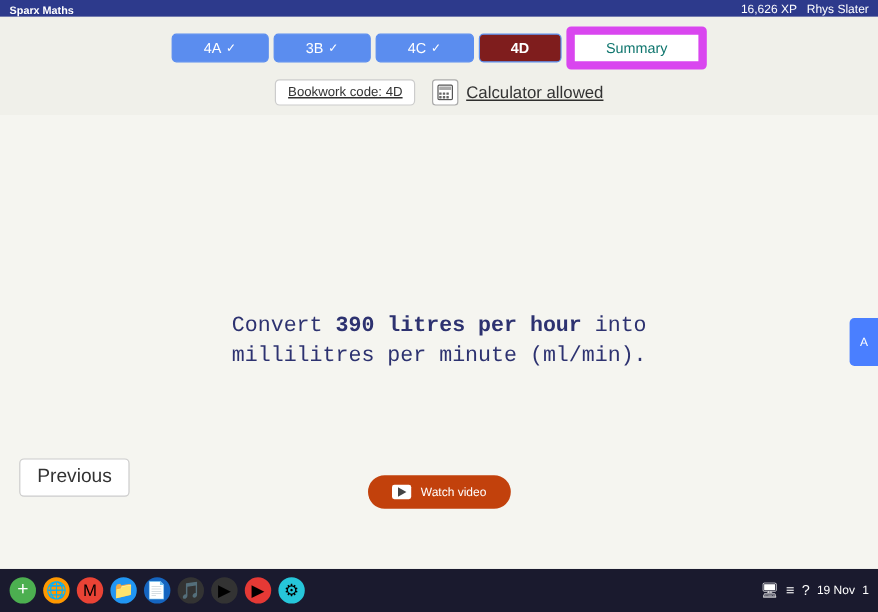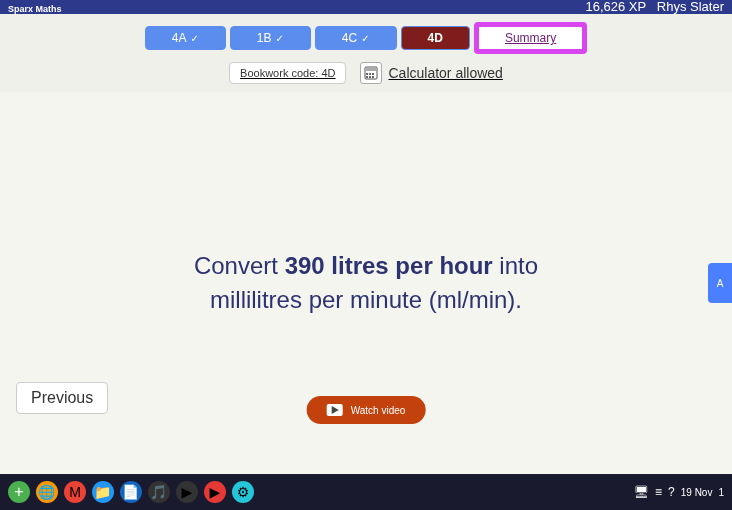--- a/index.html
+++ b/index.html
@@ -23,21 +23,21 @@
       padding: 0 8px;
     }
     .top-bar-logo {
       color: white;
       font-size: 9px;
       font-weight: bold;
     }
     .top-bar-right {
       margin-left: auto;
       color: white;
-      font-size: 13px;
+      font-size: 10px;
     }
 
     
     .header {
       background: #f0f0ea;
       padding: 8px 12px 0 12px;
       display: flex;
       flex-direction: column;
       align-items: center;
     }
@@ -69,23 +69,22 @@
 
     .tab.active {
       background: #7f1d1d;
       color: white;
       border-color: #5b8def;
       font-weight: bold;
     }
 
     .tab.summary {
       background: white;
-      color: #701a75;
-      border: 5px solid #d946ef;
-      text-decoration: underline;
+      color: #0f766e;
+      border: 7px solid #d946ef;
     }
 
     .check-icon {
       font-size: 10px;
     }
 
     .bookwork-row {
       display: flex;
       gap: 14px;
       align-items: center;
@@ -128,25 +127,26 @@
       display: flex;
       flex-direction: column;
       align-items: center;
       justify-content: center;
       background: #f5f5f0;
       position: relative;
       padding: 20px;
     }
 
     .question-text {
-      font-size: 24px;
+      font-size: 18px;
       color: #2d3270;
       text-align: center;
       line-height: 1.4;
       max-width: 500px;
+      font-family: Liberation Mono, monospace;
     }
 
     .question-text strong {
       font-weight: bold;
     }
 
     
     .previous-btn {
       position: absolute;
       left: 16px;
@@ -262,21 +262,21 @@
   </span>
 </div>
 
 <div class="header">
   <div class="tabs-row">
     <div class="tab completed">
       <span>4A</span>
       <span class="check-icon">✓</span>
     </div>
     <div class="tab completed">
-      <span>1B</span>
+      <span>3B</span>
       <span class="check-icon">✓</span>
     </div>
     <div class="tab completed">
       <span>4C</span>
       <span class="check-icon">✓</span>
     </div>
     <div class="tab active">
       <span>4D</span>
     </div>
     <div class="tab summary">

